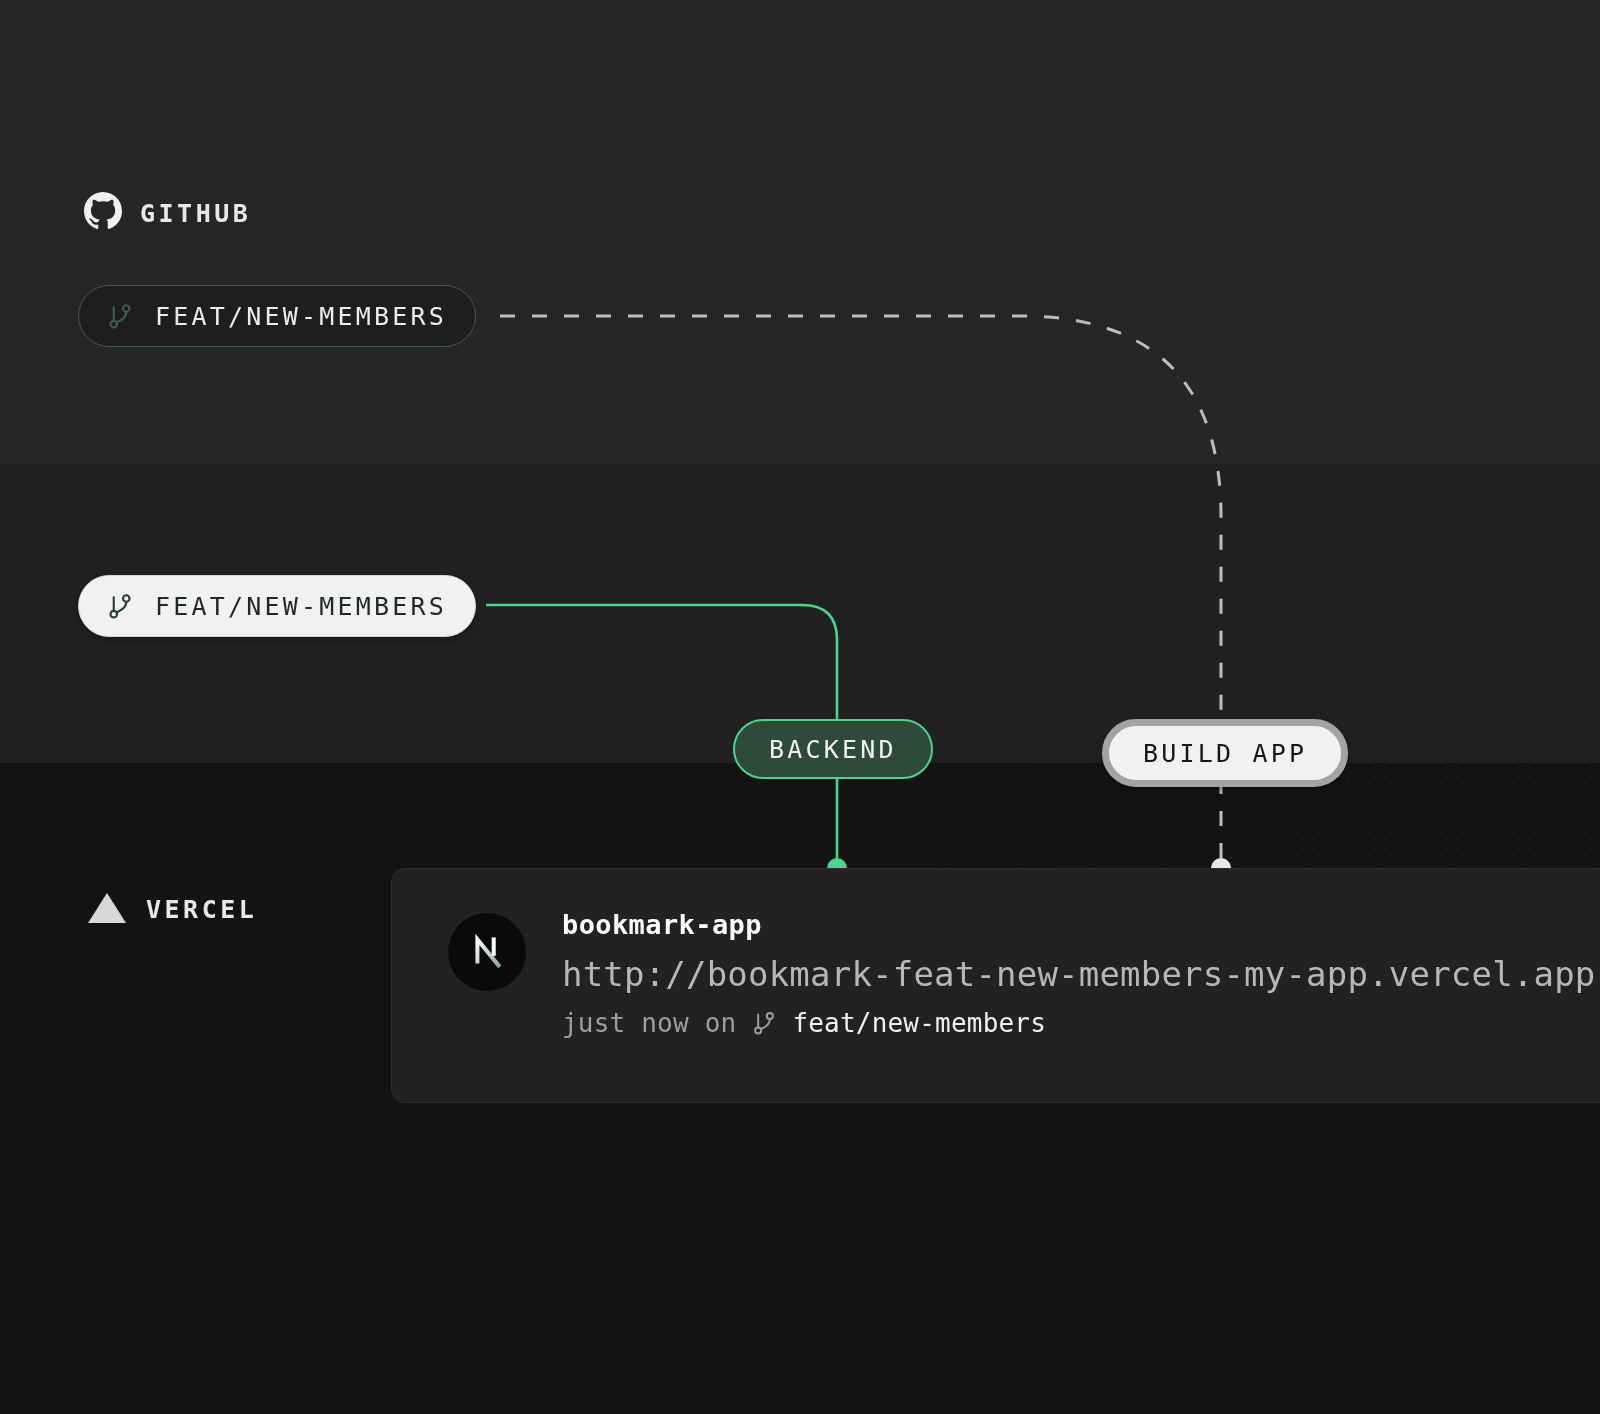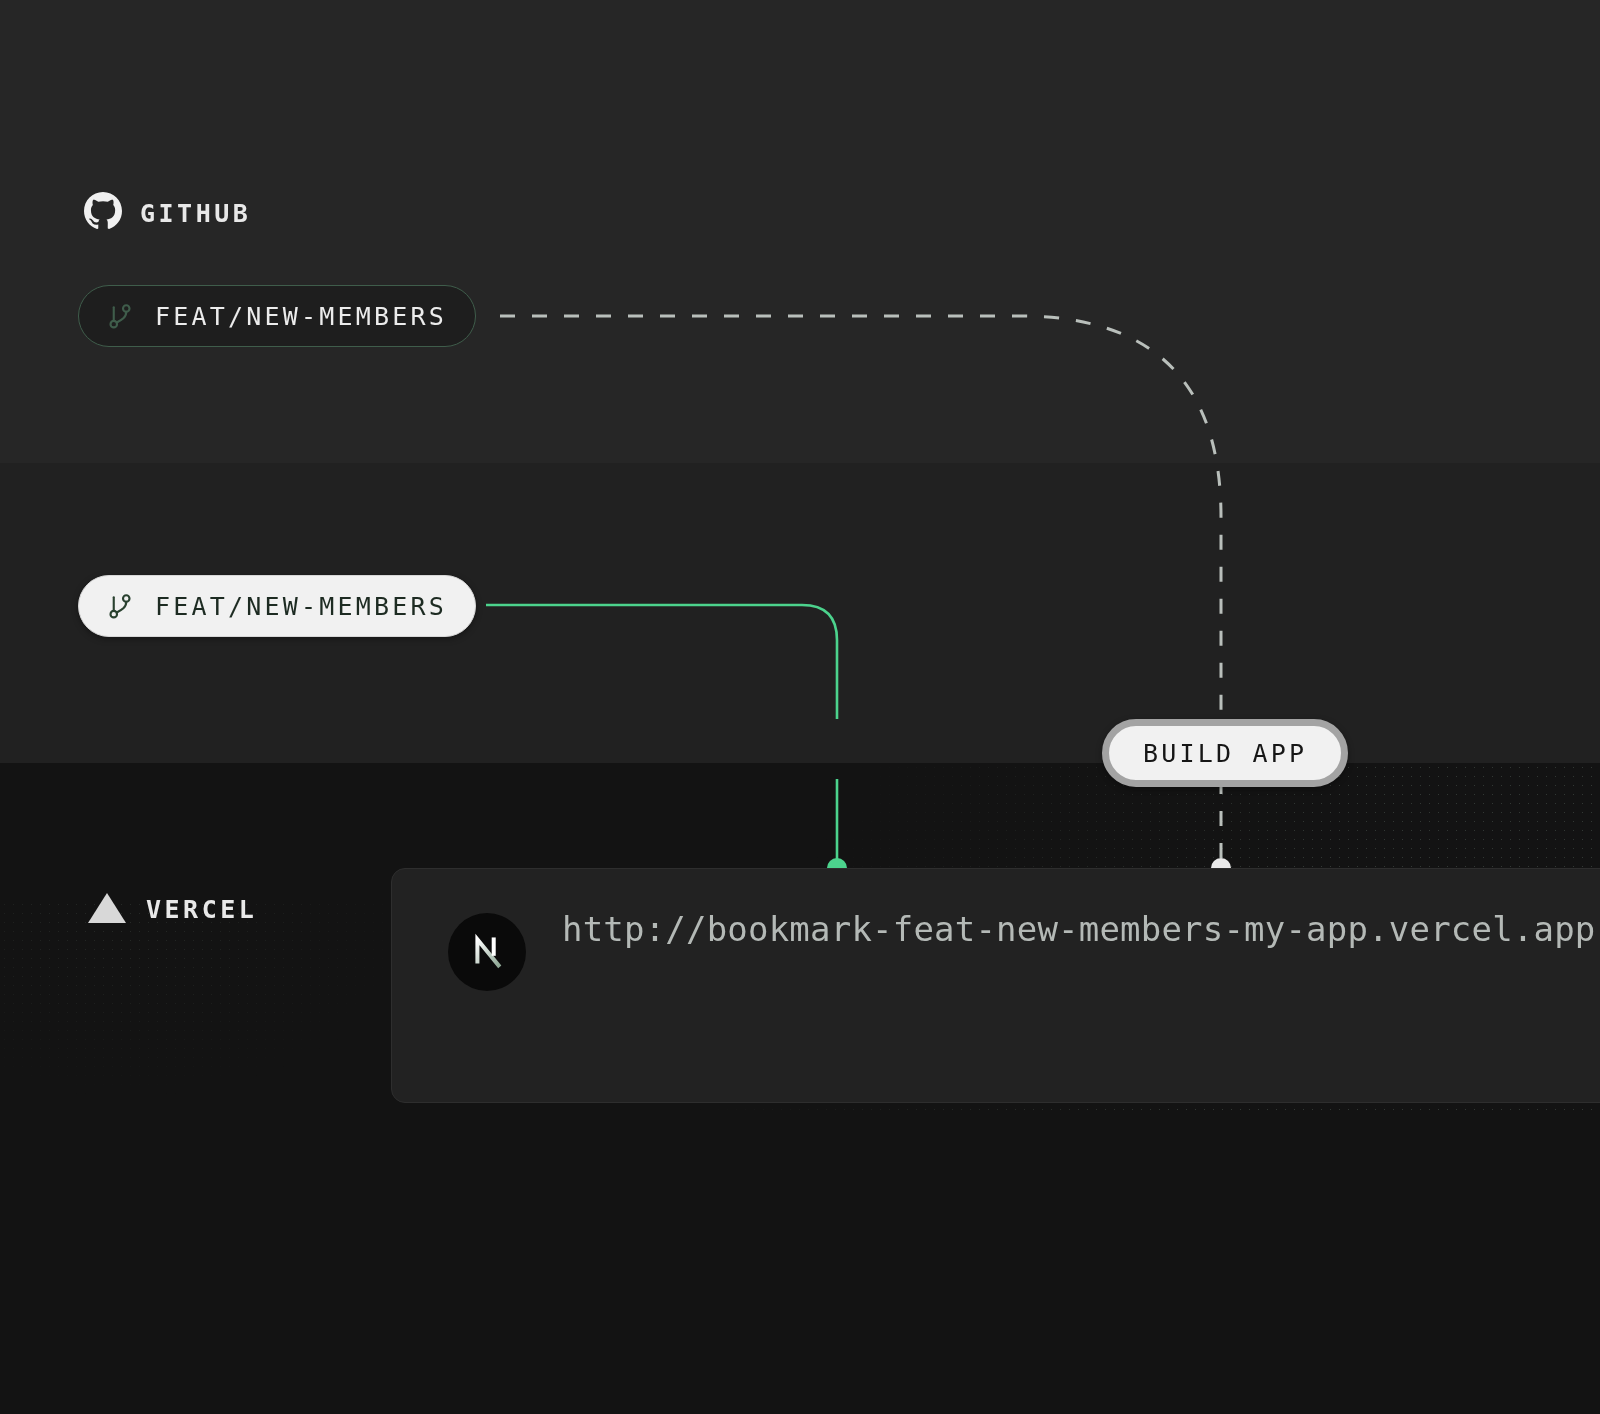--- a/index.html
+++ b/index.html
@@ -247,20 +247,23 @@
       <svg class="branch-icon" width="30" height="30" viewBox="0 0 24 24" fill="none" stroke="#29412f" stroke-width="1.7" stroke-linecap="round" stroke-linejoin="round">
         <circle cx="7" cy="18.5" r="2.6"></circle>
         <circle cx="17" cy="6" r="2.6"></circle>
         <path d="M7 15.9 V 5"></path>
         <path d="M17 8.6 c0 4.6 -3.6 6.6 -7.6 8.6"></path>
       </svg>
     </span>
     <span class="pill-label">FEAT/NEW-MEMBERS</span>
   </div>
 
+  <div class="pill pill-backend">
+    <span class="pill-label">BACKEND</span>
+  </div>
 
   <div class="pill pill-build">
     <span class="pill-label">BUILD APP</span>
   </div>
 
   <div class="brand-row vercel-row">
     <span>
       <svg width="42" height="38" viewBox="0 0 42 38">
         <polygon points="21,5 40,35 2,35" fill="#d8d8d8"></polygon>
       </svg>
@@ -277,17 +280,30 @@
               <stop offset="0%" stop-color="#ffffff"></stop>
               <stop offset="100%" stop-color="#8fa896"></stop>
             </linearGradient>
           </defs>
           <path d="M14 36 V 13 L 36 40" stroke="url(#nx)" stroke-width="4.2" fill="none" stroke-linecap="square"></path>
           <path d="M31 13 V 28" stroke="#ffffff" stroke-width="4.2" fill="none" stroke-linecap="square"></path>
         </svg>
       </span>
     </div>
     <div class="card-text">
+      <div class="card-title">bookmark-app</div>
       <div class="card-url">http://bookmark-feat-new-members-my-app.vercel.app</div>
+      <div class="card-meta">
+        <span class="card-meta-when">just now on</span>
+        <span>
+          <svg class="branch-icon" width="28" height="28" viewBox="0 0 24 24" fill="none" stroke="#9aa09c" stroke-width="1.7" stroke-linecap="round" stroke-linejoin="round">
+            <circle cx="7" cy="18.5" r="2.6"></circle>
+            <circle cx="17" cy="6" r="2.6"></circle>
+            <path d="M7 15.9 V 5"></path>
+            <path d="M17 8.6 c0 4.6 -3.6 6.6 -7.6 8.6"></path>
+          </svg>
+        </span>
+        <span class="card-meta-branch">feat/new-members</span>
+      </div>
     </div>
   </div>
 
 </div>
 
 </body></html>

